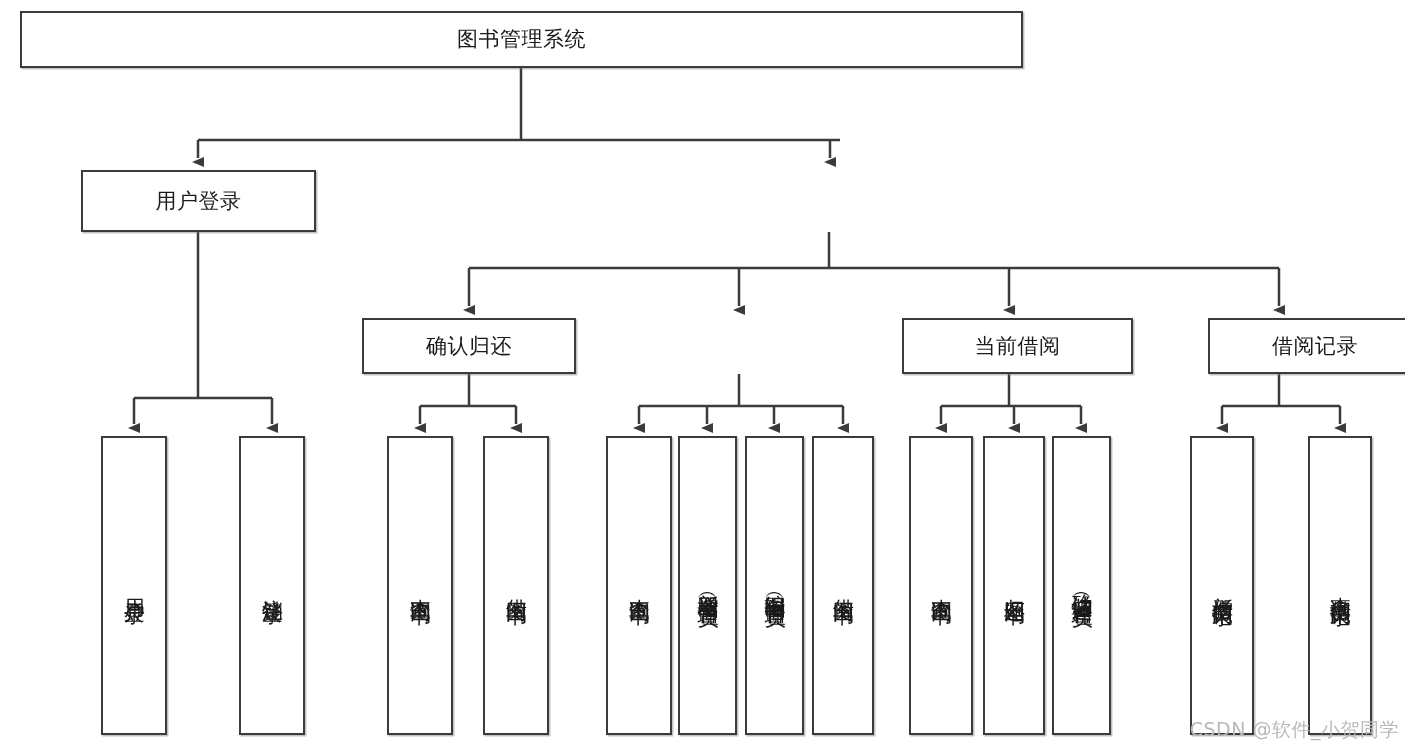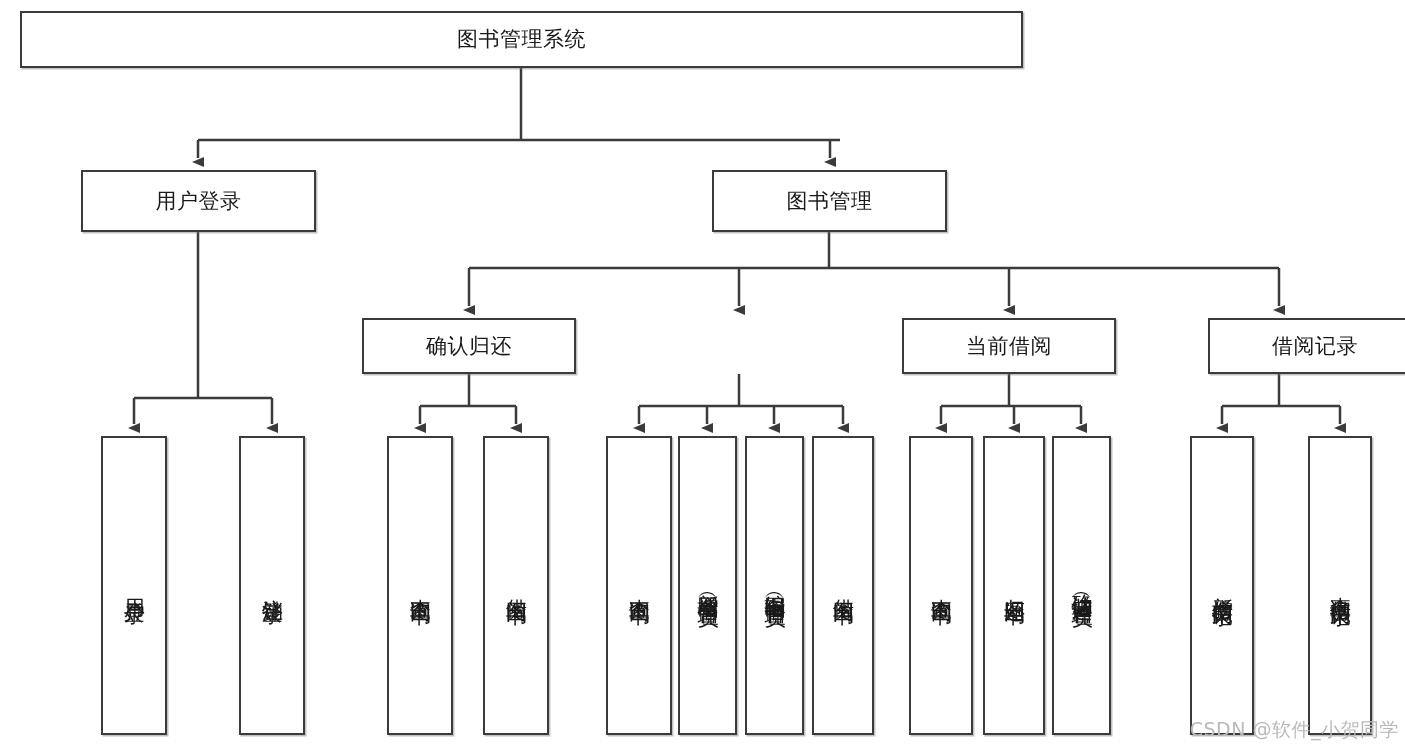--- a/index.html
+++ b/index.html
@@ -119,28 +119,25 @@
     </g>
   </svg>
 
   <div class="node" id="n-root" style="left: 20px; top: 11px; width: 1003px; height: 57px;">
     <span class="label">图书管理系统</span>
   </div>
 
   <div class="node" id="n-l1-0" style="left: 81px; top: 170px; width: 235px; height: 62px;">
     <span class="label">用户登录</span>
   </div>
-  <div class="node" id="n-l1-1" style="left: 712px; top: 170px; width: 235px; height: 62px;">
-    <span class="label">图书管理</span>
-  </div>
 
   <div class="node" id="n-l2-0" style="left: 362px; top: 318px; width: 214px; height: 56px;">
     <span class="label">确认归还</span>
   </div>
-  <div class="node" id="n-l2-2" style="left: 902px; top: 318px; width: 214px; height: 56px;">
+  <div class="node" id="n-l2-2" style="left: 902px; top: 318px; width: 231px; height: 56px;">
     <span class="label">当前借阅</span>
   </div>
   <div class="node" id="n-l2-3" style="left: 1172px; top: 318px; width: 214px; height: 56px; margin-left: 36px;">
     <span class="label">借阅记录</span>
   </div>
 
   <div class="node leaf" id="n-lf-0" style="left: 101px; top: 436px; width: 66px; height: 299px;">
     <span class="label">用户登录</span>
   </div>
   <div class="node leaf" id="n-lf-1" style="left: 239px; top: 436px; width: 66px; height: 299px;">

